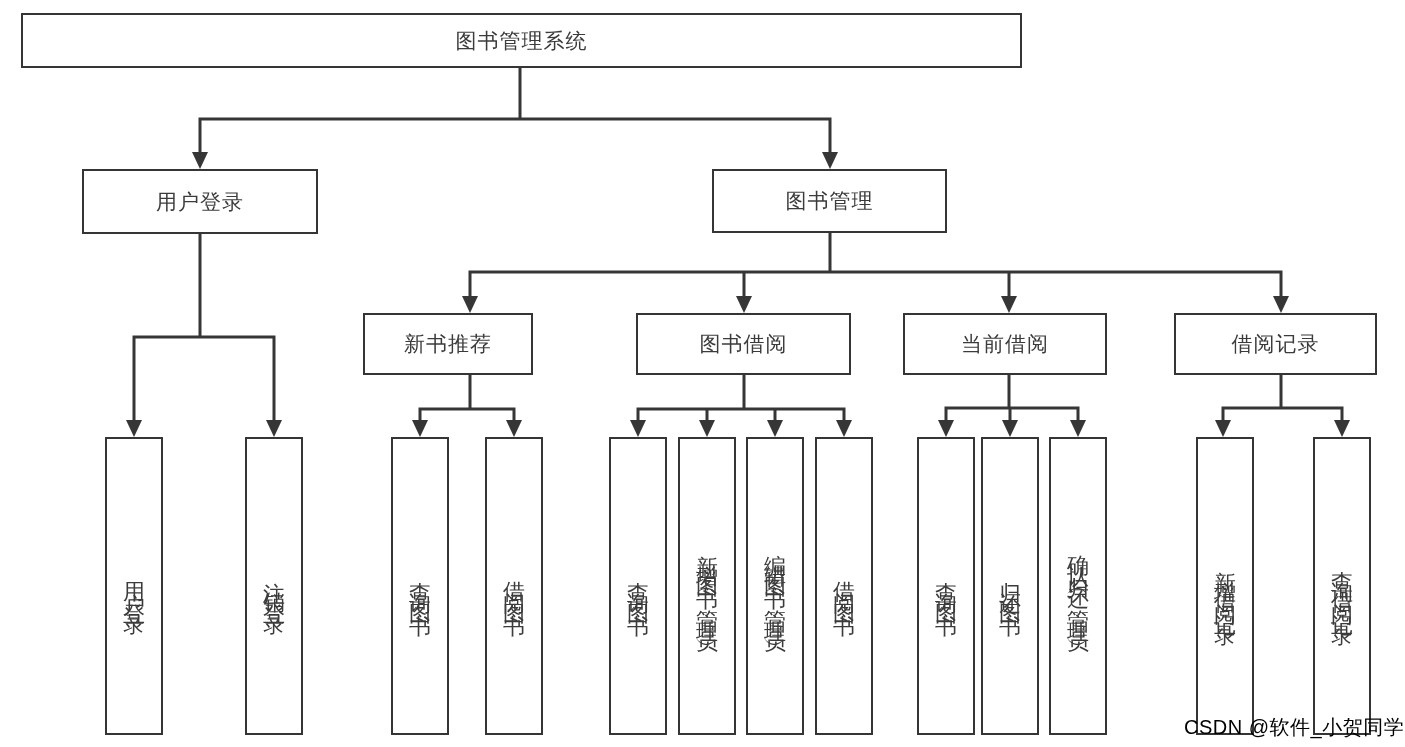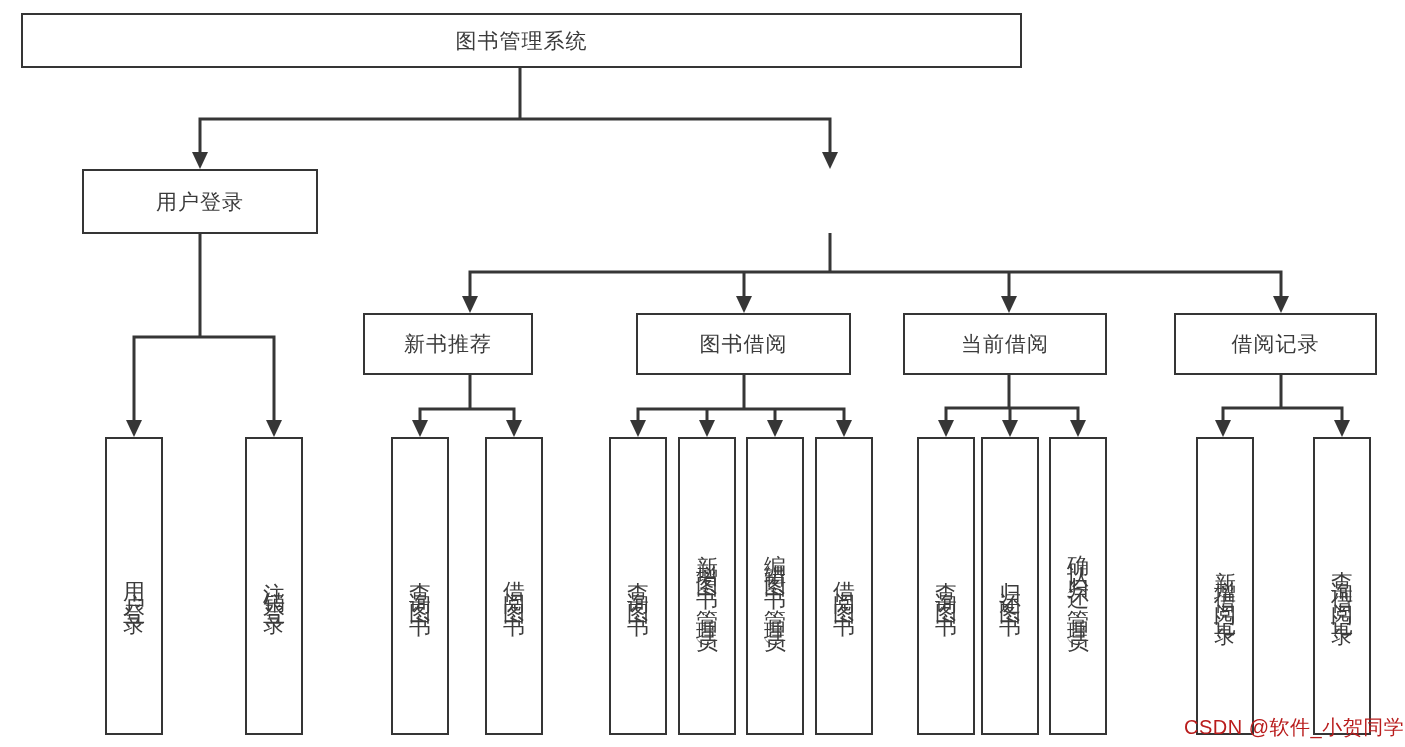--- a/index.html
+++ b/index.html
@@ -31,21 +31,21 @@
     letter-spacing: 11px;
     line-height: 1;
     white-space: nowrap;
   }
   .watermark {
     position: absolute;
     left: 1184px;
     top: 714px;
     font-size: 20px;
     letter-spacing: 0.5px;
-    color: #b91c1c;
+    color: #000000;
     z-index: 5;
     white-space: nowrap;
   }
 </style>
 </head>
 <body>
 
 <div class="stage">
 
   <svg class="wires" width="1405" height="747" viewBox="0 0 1405 747">
@@ -87,20 +87,23 @@
       <polygon points="1334,420 1350,420 1342,437"></polygon>
     </g>
   </svg>
 
   <div class="box hbox" style="left:21px; top:13px; width:1001px; height:55px;">
     <span>图书管理系统</span>
   </div>
 
   <div class="box hbox" style="left:82px; top:169px; width:236px; height:65px;">
     <span>用户登录</span>
+  </div>
+  <div class="box hbox" style="left:712px; top:169px; width:235px; height:64px;">
+    <span>图书管理</span>
   </div>
 
   <div class="box hbox" style="left:363px; top:313px; width:170px; height:62px;">
     <span>新书推荐</span>
   </div>
   <div class="box hbox" style="left:636px; top:313px; width:215px; height:62px;">
     <span>图书借阅</span>
   </div>
   <div class="box hbox" style="left:903px; top:313px; width:204px; height:62px;">
     <span>当前借阅</span>

